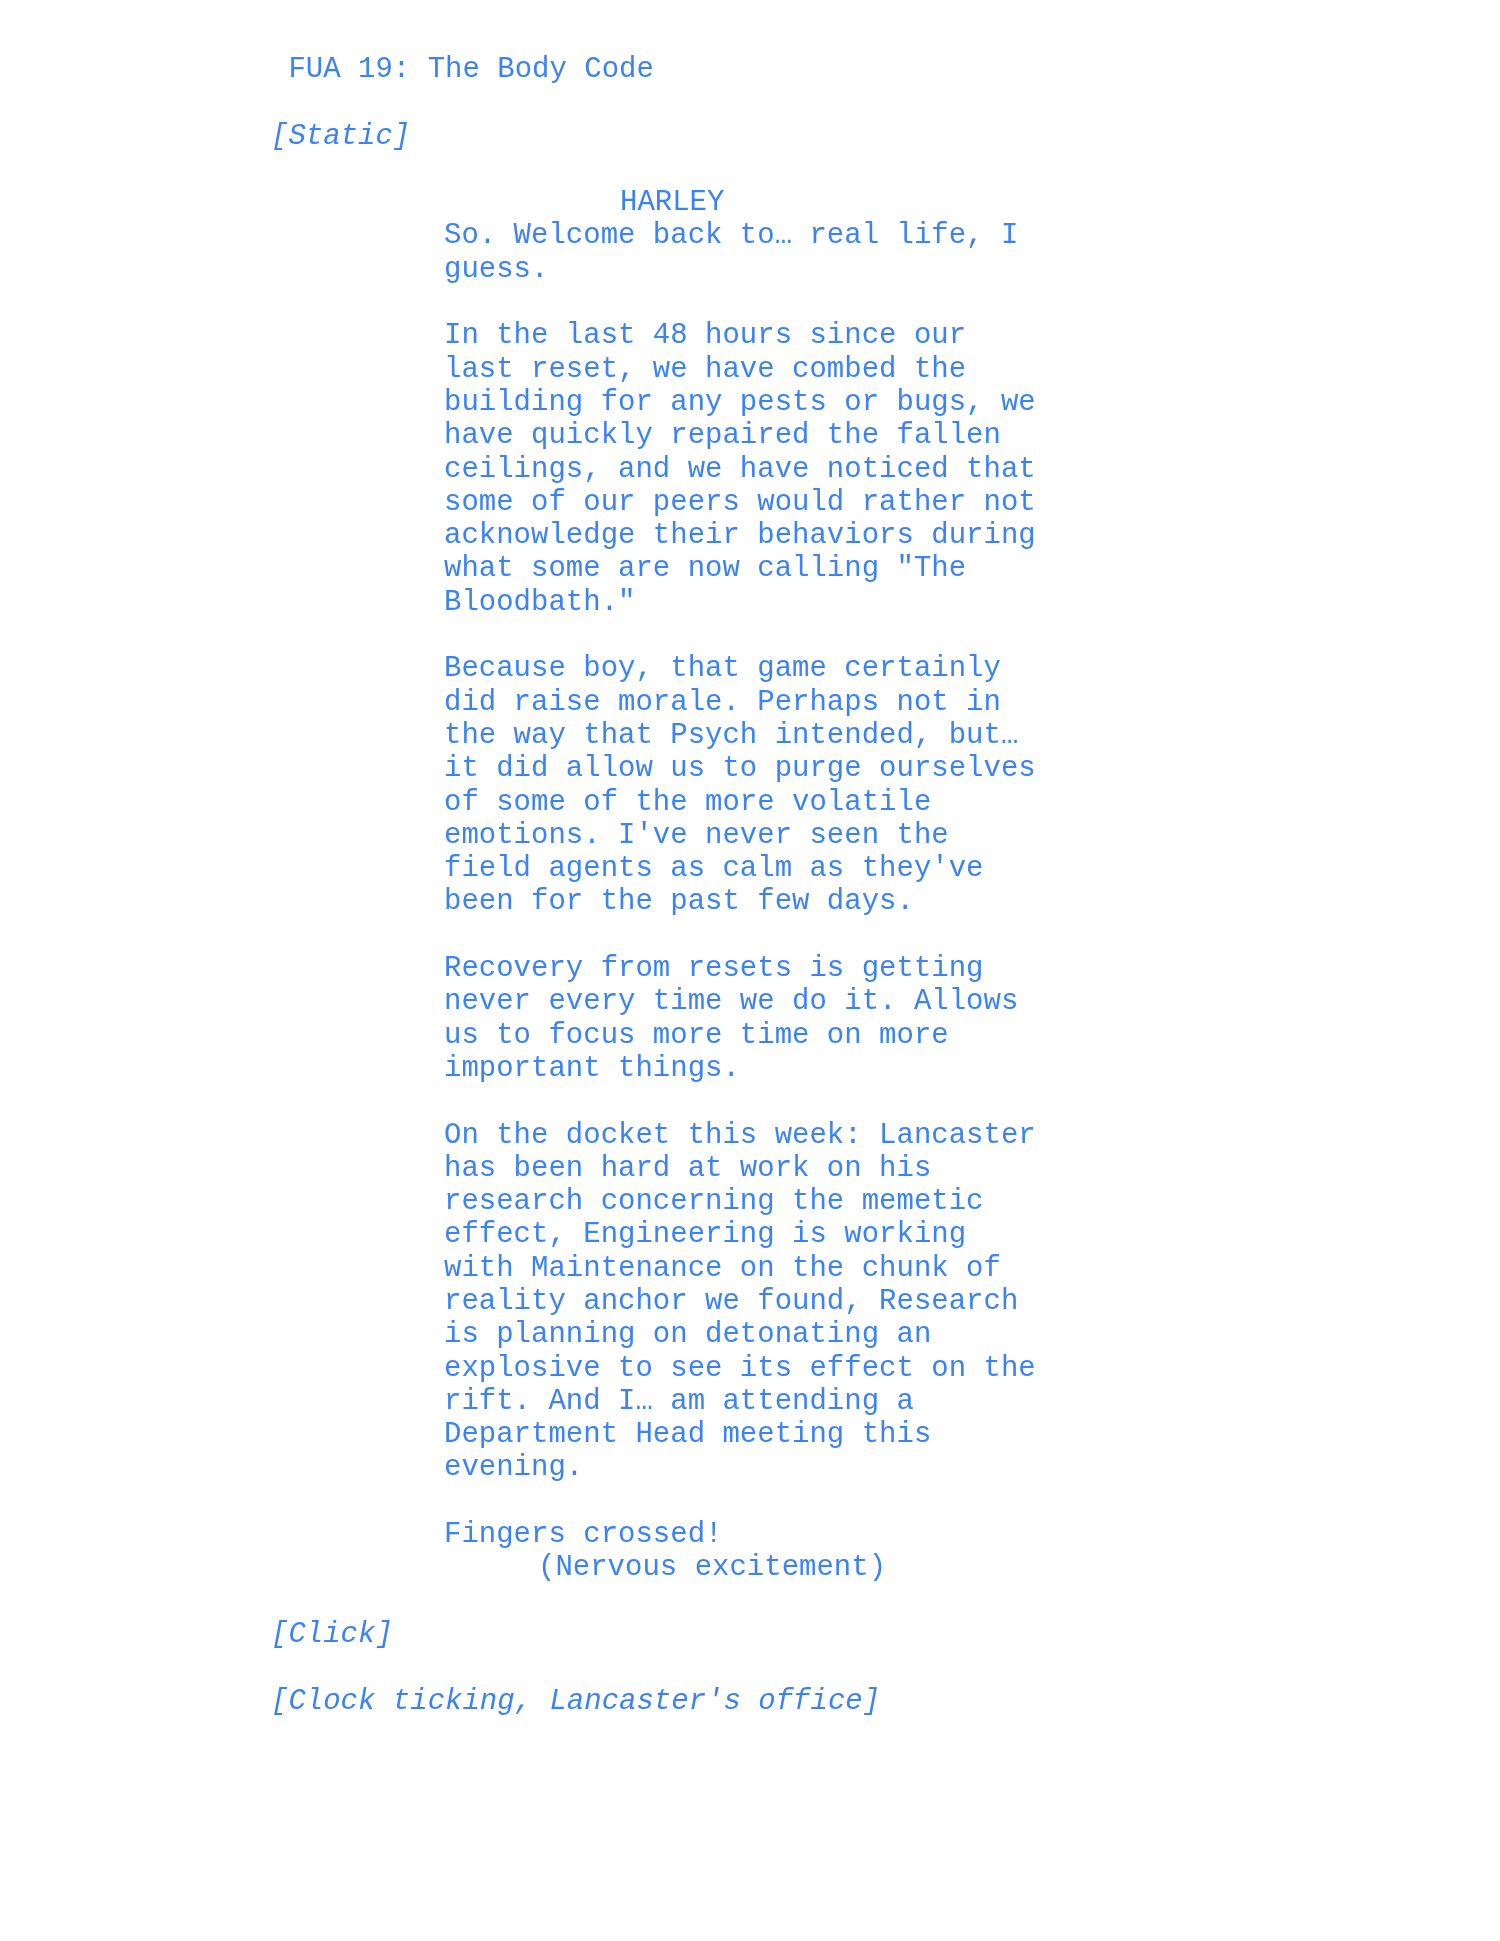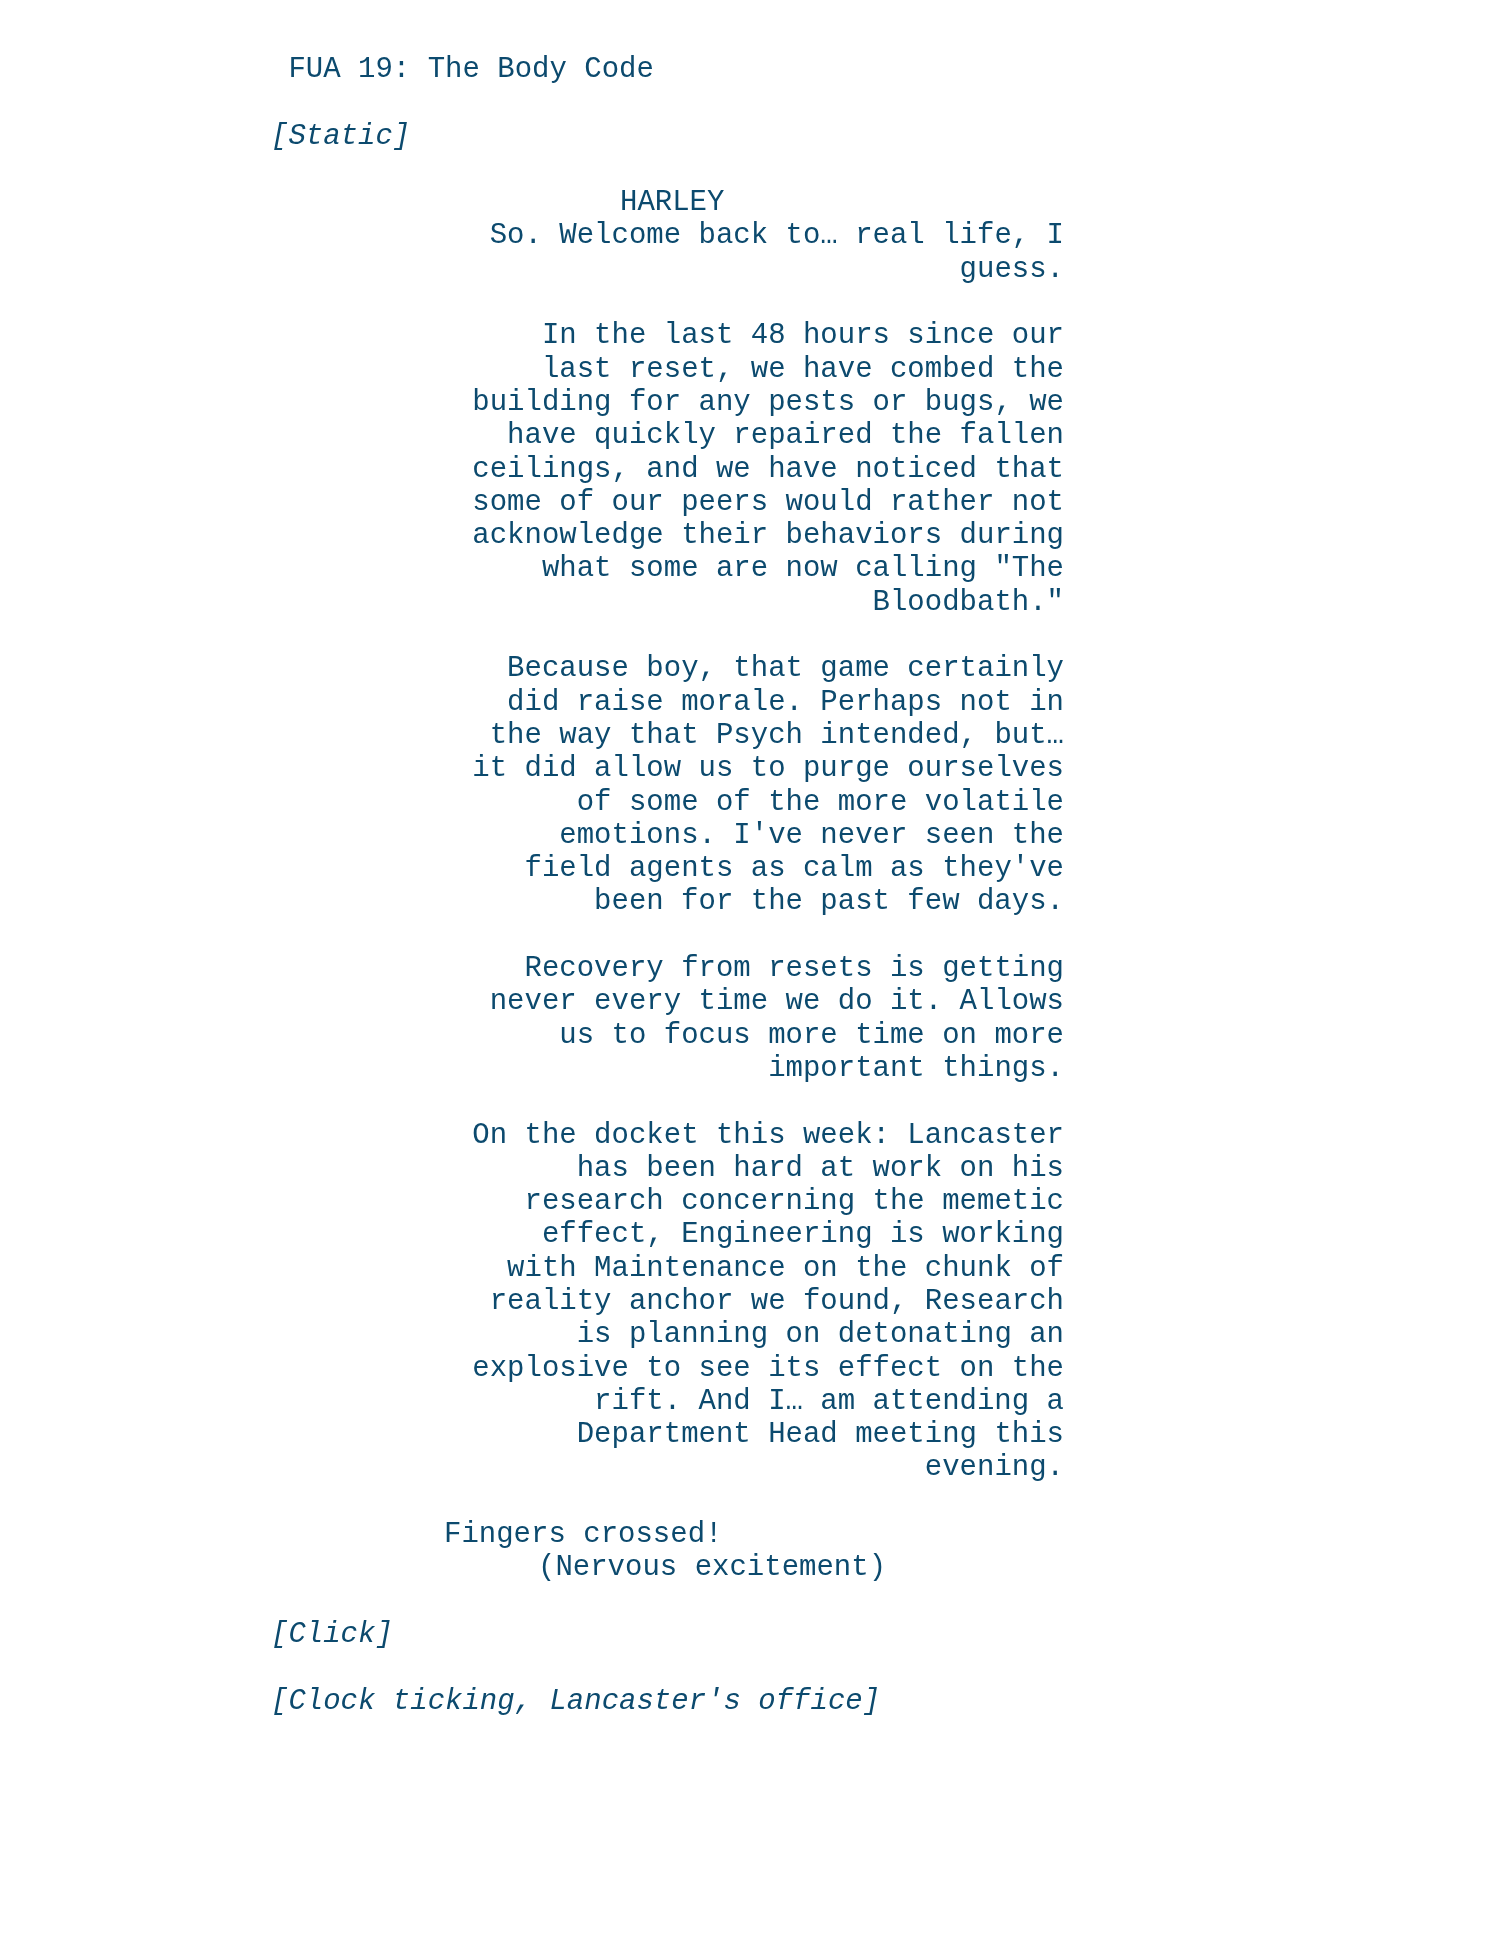--- a/index.html
+++ b/index.html
@@ -1,28 +1,28 @@
 <!DOCTYPE html>
 <html><head>
 <meta charset="utf-8">
 <style>
   html, body { margin:0; padding:0; background:#ffffff; }
   body { width:1500px; height:1941px; position:relative; overflow:hidden; }
   .page {
     position:absolute; left:0; top:0; width:1500px; height:1941px;
     font-family:"Liberation Mono", "DejaVu Sans Mono", monospace;
-    font-size:29px; line-height:33.3px; color:#0c4a6e;
+    font-size:29px; line-height:33.3px; color:#3b82f6;
   }
   .flow { position:absolute; left:0; top:53px; width:1500px; }
   .line { height:33.3px; white-space:pre; }
   .action { padding-left:271px;font-style:italic; }
   .title { padding-left:271px; }
   .character { padding-left:620px; }
   .dialogue { padding-left:444px; width:620px; white-space:normal; }
-  .dialogue p { margin:0 0 33.3px 0; white-space:pre-line;text-align:right; }
+  .dialogue p { margin:0 0 33.3px 0; white-space:pre-line; }
   .dialogue p:last-child { margin-bottom:0; }
   .paren { padding-left:538px; }
   .dline { padding-left:444px; }
   .gap { height:33.3px; }
 </style>
 </head>
 <body>
 
 <div class="page">
   <div class="flow">

